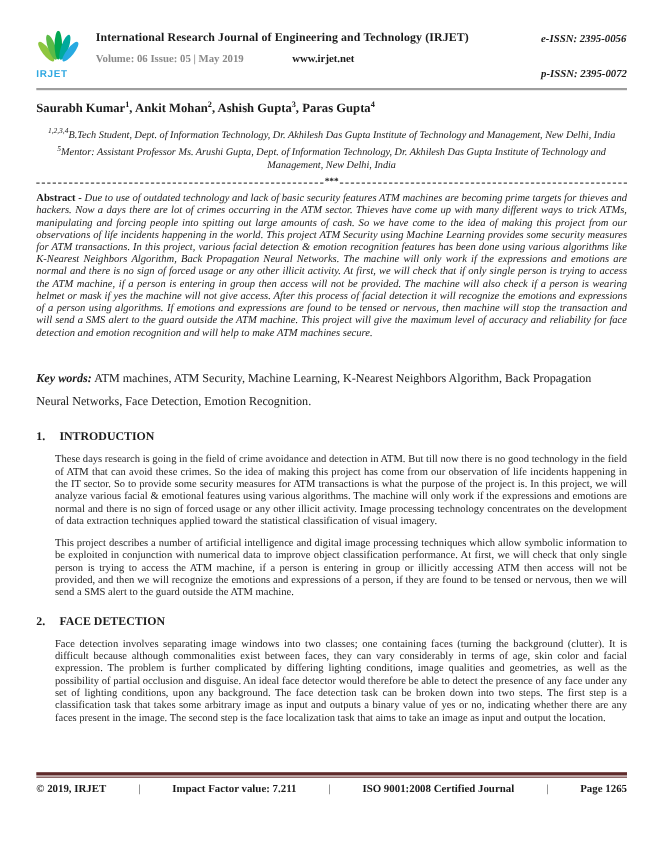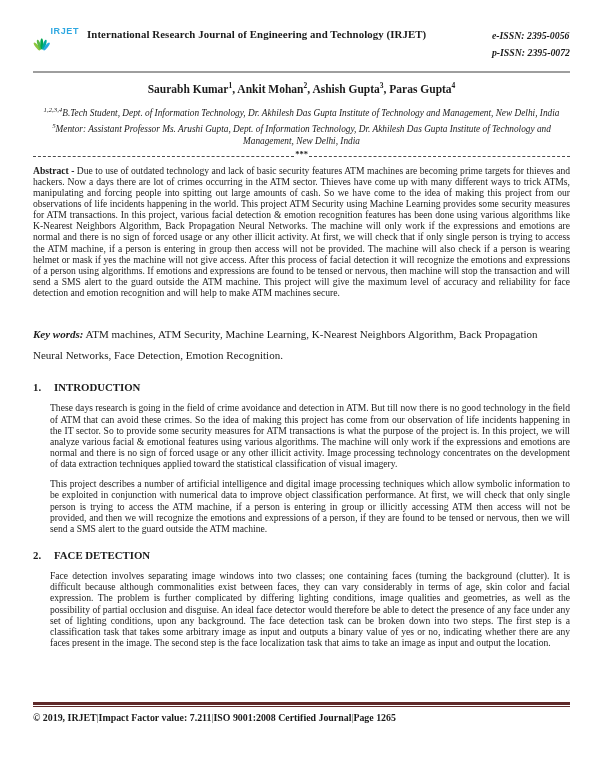--- a/index.html
+++ b/index.html
@@ -9,81 +9,85 @@
     box-sizing:border-box;
     background:#ffffff;
     font-family:"Liberation Serif", serif;
     color:#1b1b1b;
     padding:28px 30px 0 33px;
     overflow:hidden;
   }
 
   
   .jheader { display:flex; align-items:flex-start; }
-  .logo { width:46px; flex:0 0 46px; display:flex; align-items:flex-start; }
+  .logo { width:46px; flex:0 0 46px; display:flex; flex-direction:column; align-items:flex-start; }
   .logo svg { display:block; }
   .logo-text { font-family:"Liberation Sans", sans-serif; font-weight:bold; font-size:9px; color:#2fa8e1; letter-spacing:0.6px; margin-top:-2px; }
   .head-mid { flex:1 1 auto; padding-left:8px; }
   .journal-name { font-weight:bold; font-size:10.8px; line-height:1.25; letter-spacing:0.1px; }
   .head-row2 { display:flex; align-items:baseline; margin-top:7px; }
   .volume-info { color:#8a8a8a; font-weight:bold; font-size:9.8px; }
   .website { font-weight:bold; font-size:9.8px; margin-left:44px; }
   .head-right { flex:0 0 auto; font-weight:bold; font-size:9.8px; text-align:left; margin-top:2px;font-style:italic; }
-  .head-right div + div { margin-top:6px; }
+  .head-right div + div { margin-top:21px; }
   .header-rule { border-top:2px solid #9e9e9e; margin-top:7px; }
 
   
   .paper-title { text-align:center; font-weight:bold; font-size:17px; margin:13px 0 0 0; }
-  .author-line { text-align:center; font-weight:bold; font-size:11.5px; margin-top:8px; }
+  .author-line { text-align:left; font-weight:bold; font-size:11.5px; margin-top:8px; }
   .author-line sup { font-size:7.5px; }
   .affiliations { text-align:center; font-style:italic; font-size:9.3px; line-height:12.5px; margin:9px auto 0; max-width:525px; }
   .affil-line sup { font-size:6.8px; font-style:italic; }
 
   
   .separator { display:flex; align-items:center; margin-top:3px; height:11px; }
   .dash-line { flex:1 1 auto; border-top:1.5px dashed #4a4a4a; }
   .sep-stars { flex:0 0 auto; font-size:8.5px; font-weight:bold; padding:0 1px; position:relative; top:-2px; }
 
   
   .abstract { text-align:justify; font-size:9.6px; line-height:11.15px; margin:3px 0 0 0; }
   .abstract-label { font-weight:bold; font-style:normal; }
-  .abstract-text { }
+  .abstract-text { font-style:italic; }
   .keywords { font-size:11px; line-height:21px; margin:26px 0 0 0; font-family:"Liberation Serif", serif; }
   .kw-label { font-weight:bold; font-style:italic; }
 
   
   .section-heading { display:flex; font-weight:bold; font-size:10.8px; margin-top:15px; }
   .sec-num { flex:0 0 21px; }
   .body-para { text-align:justify; font-size:9.6px; line-height:11.15px; margin:9px 0 0 17px;font-family:Liberation Serif, serif; }
 
   
   .jfooter { position:absolute; left:33px; right:30px; top:702px; }
   .rule-thick { border-top:3px solid #5f2a2a; }
   .rule-thin  { border-top:1px solid #5f2a2a; margin-top:1px; }
-  .foot-row { display:flex; align-items:baseline; font-weight:bold; font-size:9.9px; margin-top:5px; }
+  .foot-row { display:flex; justify-content:space-between; align-items:baseline; font-weight:bold; font-size:9.9px; margin-top:5px; }
   .foot-pipe { font-weight:normal; color:#444; }
 </style>
 </head>
 <body>
 
 <div class="page">
 
   <header class="jheader">
     <div class="logo">
       <svg width="40" height="36" viewBox="0 0 40 36">
         <ellipse cx="9" cy="19" rx="3.4" ry="11" transform="rotate(-38 9 19)" fill="#8dc63f"></ellipse>
         <ellipse cx="14" cy="15" rx="3.4" ry="12" transform="rotate(-19 14 15)" fill="#5bba47"></ellipse>
         <ellipse cx="20" cy="13" rx="3.4" ry="13" fill="#00a651"></ellipse>
         <ellipse cx="26" cy="15" rx="3.4" ry="12" transform="rotate(19 26 15)" fill="#00a99d"></ellipse>
         <ellipse cx="31" cy="19" rx="3.4" ry="11" transform="rotate(38 31 19)" fill="#27aae1"></ellipse>
       </svg>
       <div class="logo-text">IRJET</div>
     </div>
     <div class="head-mid">
       <div class="journal-name">International Research Journal of Engineering and Technology (IRJET)</div>
+      <div class="head-row2">
+        <span class="volume-info">Volume: 06 Issue: 05 | May 2019</span>
+        <span class="website">www.irjet.net</span>
+      </div>
     </div>
     <div class="head-right">
       <div>e-ISSN: 2395-0056</div>
       <div>p-ISSN: 2395-0072</div>
     </div>
   </header>
   <div class="header-rule"></div>
 
 
   <div class="author-line"><span>Saurabh Kumar</span><sup>1</sup>, <span>Ankit Mohan</span><sup>2</sup>, <span>Ashish Gupta</span><sup>3</sup>, <span>Paras Gupta</span><sup>4</sup></div>

